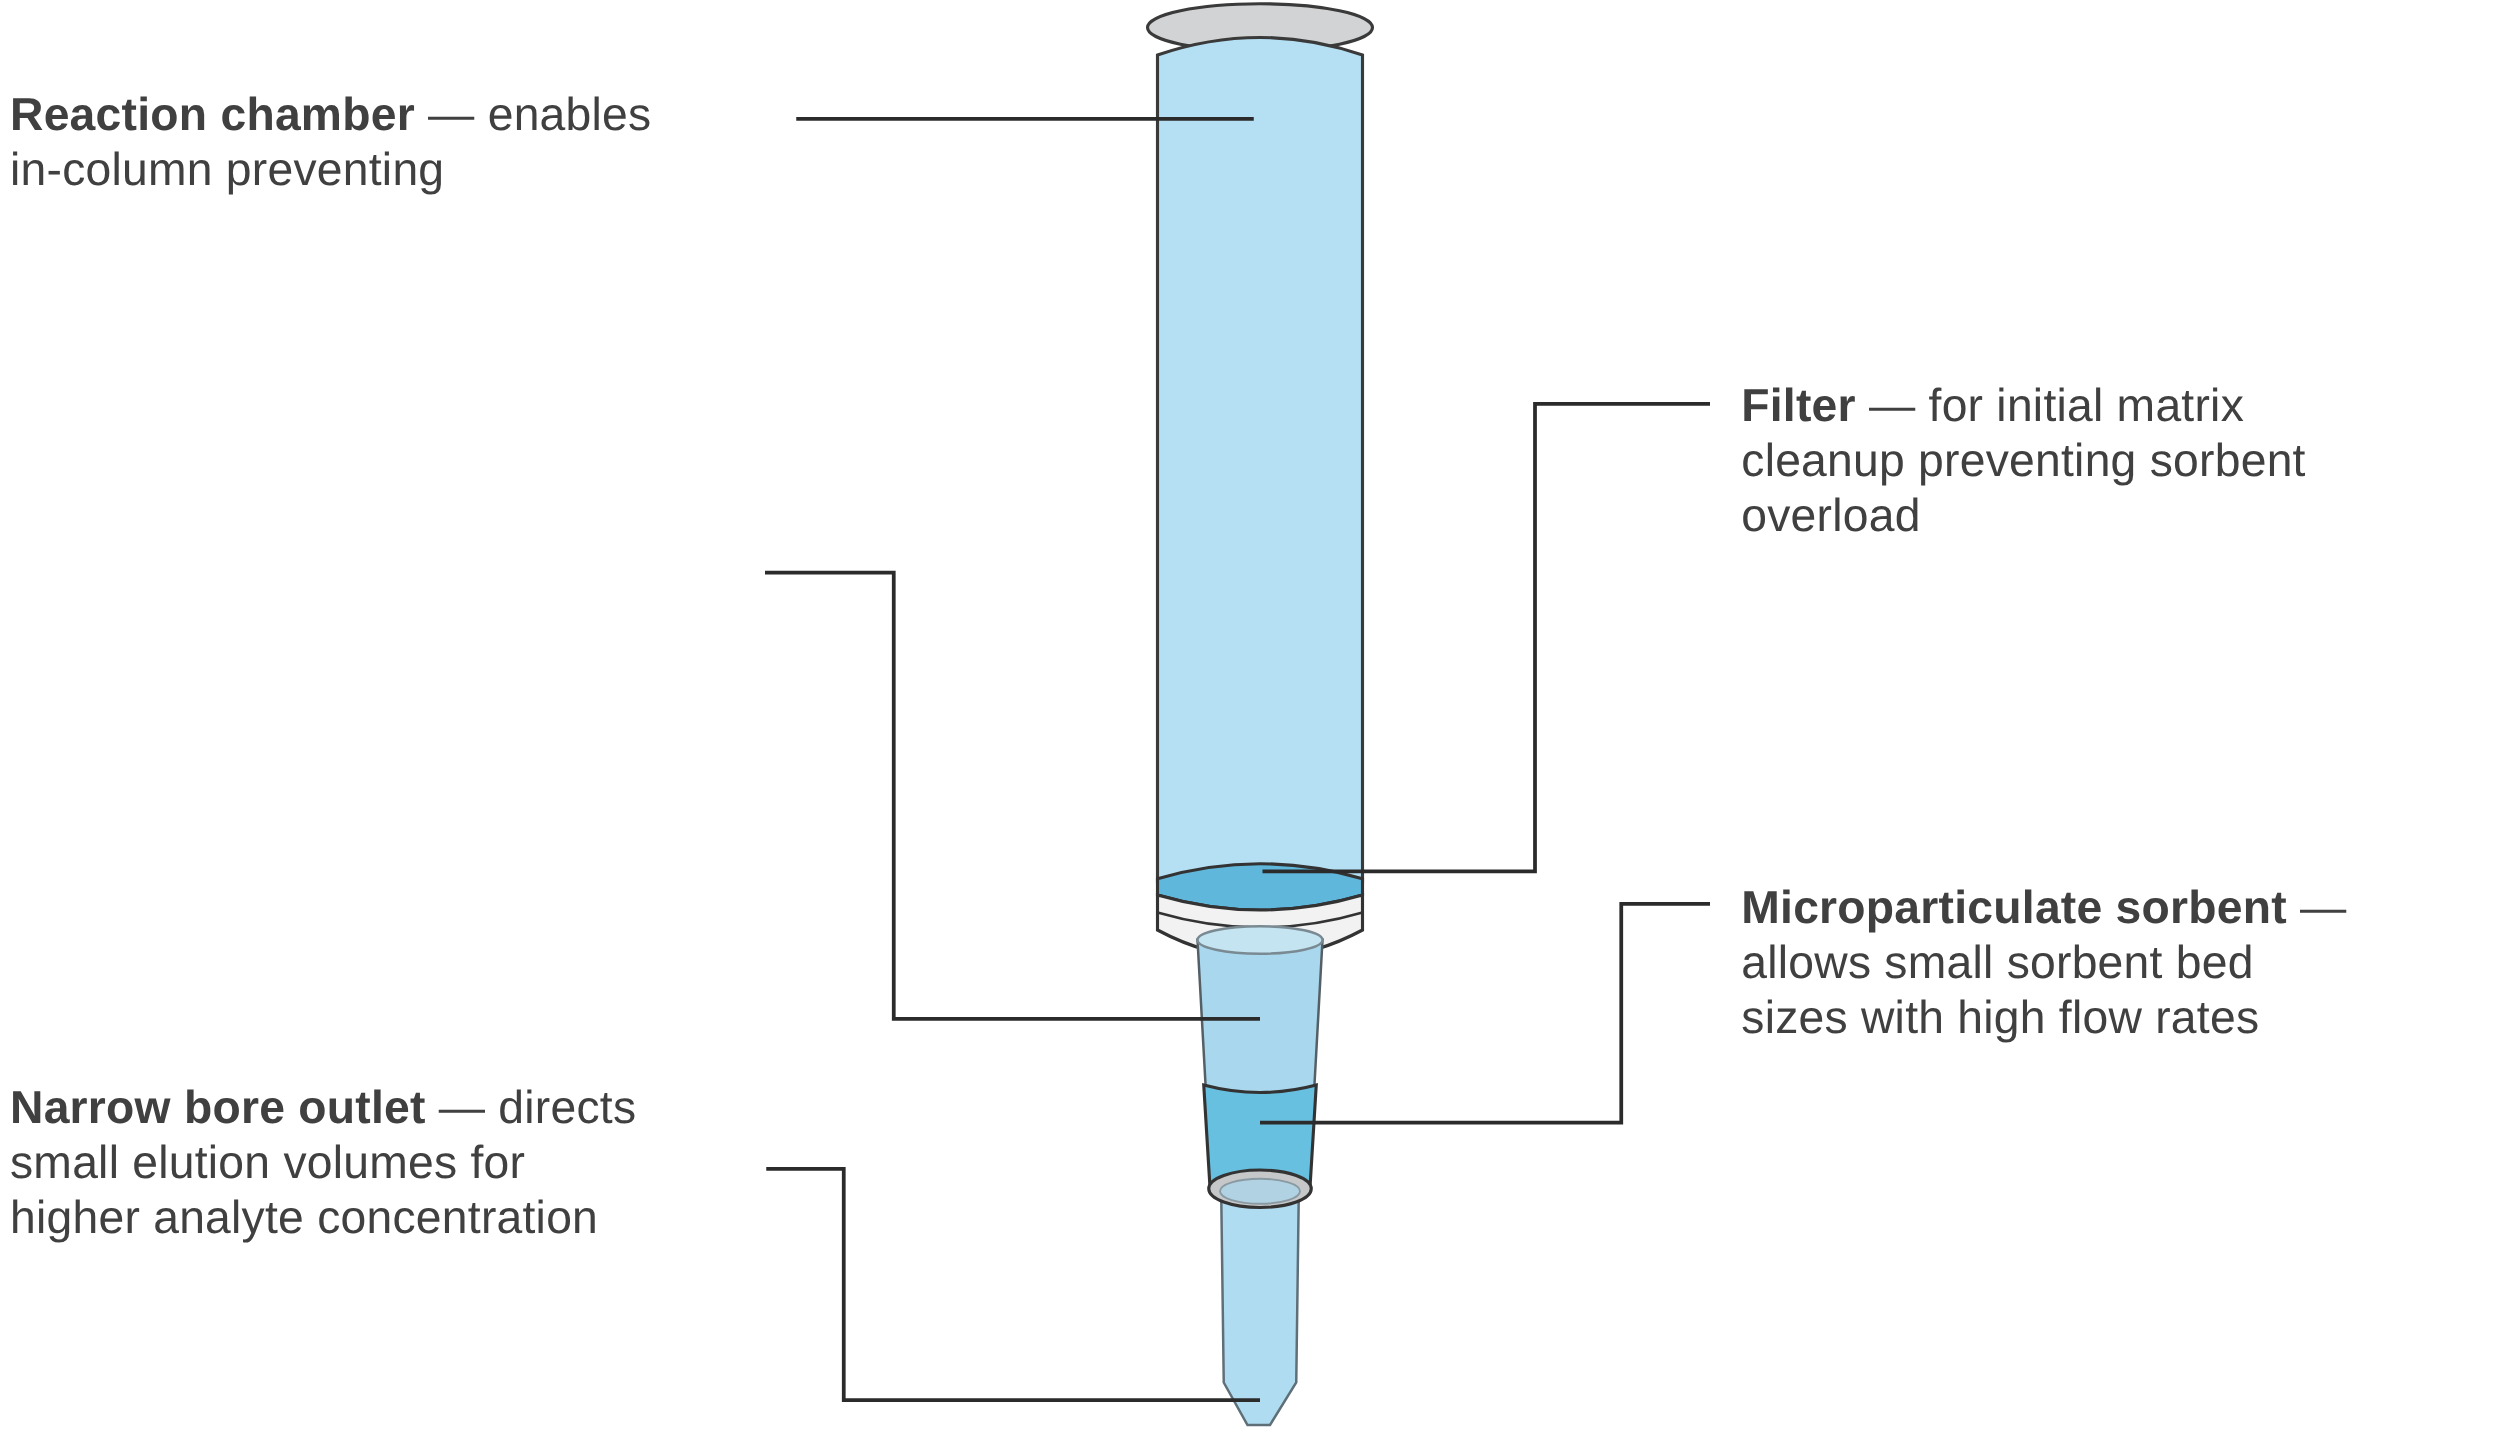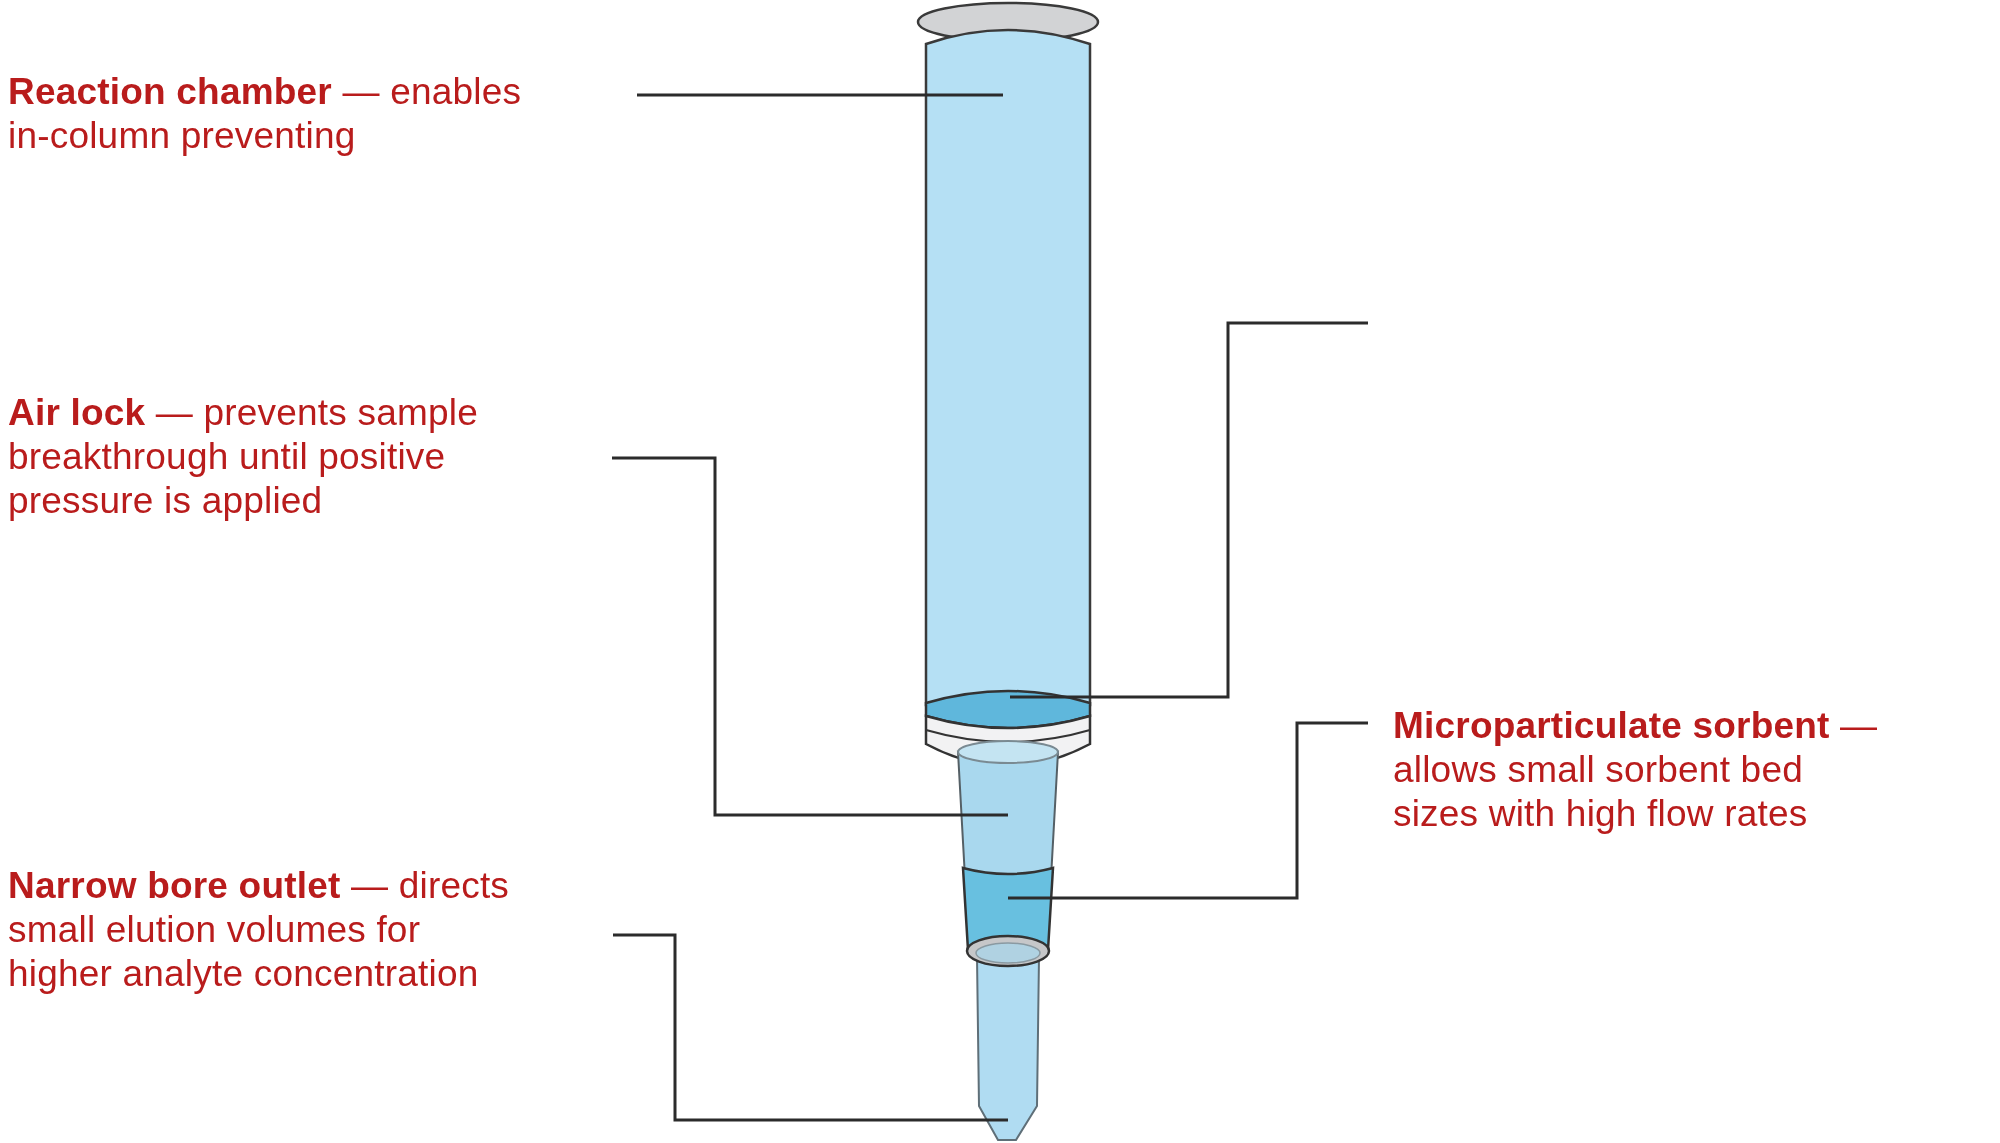--- a/index.html
+++ b/index.html
@@ -14,21 +14,21 @@
     width: 2000px; height: 1143px;
     background: #ffffff;
   }
   svg.diagram {
     position: absolute; left: 0; top: 0;
   }
   .label {
     position: absolute;
     font-size: 37px;
     line-height: 44px;
-    color: #b91c1c;
+    color: #404040;
     letter-spacing: 0.2px;
   }
   .label .line { white-space: nowrap; }
   .label .b { font-weight: 700; }
 </style>
 </head>
 <body>
 
 <div class="canvas">
 
@@ -58,26 +58,26 @@
     <polyline points="1010,697 1228,697 1228,323 1368,323" fill="none" stroke="#2b2b2b" stroke-width="3"></polyline>
     <polyline points="1008,898 1297,898 1297,723 1368,723" fill="none" stroke="#2b2b2b" stroke-width="3"></polyline>
     <polyline points="613,935 675,935 675,1120 1008,1120" fill="none" stroke="#2b2b2b" stroke-width="3"></polyline>
   </svg>
 
   <div class="label" style="left:8px; top:70px">
     <div class="line"><span class="b">Reaction chamber</span><span> — enables</span></div>
     <div class="line">in-column preventing</div>
   </div>
 
-  <div class="label" style="left:8px; top:391px">
-    <div class="line"><span class="b">Air lock</span><span> — prevents sample</span></div>
-    <div class="line">breakthrough until positive</div>
-    <div class="line">pressure is applied</div>
+
+  <div class="label" style="left:1393px; top:303px">
+    <div class="line"><span class="b">Filter</span><span> — for initial matrix</span></div>
+    <div class="line">cleanup preventing sorbent</div>
+    <div class="line">overload</div>
   </div>
-
 
   <div class="label" style="left:8px; top:864px">
     <div class="line"><span class="b">Narrow bore outlet</span><span> — directs</span></div>
     <div class="line">small elution volumes for</div>
     <div class="line">higher analyte concentration</div>
   </div>
 
   <div class="label" style="left:1393px; top:704px">
     <div class="line"><span class="b">Microparticulate sorbent</span><span> —</span></div>
     <div class="line">allows small sorbent bed</div>

